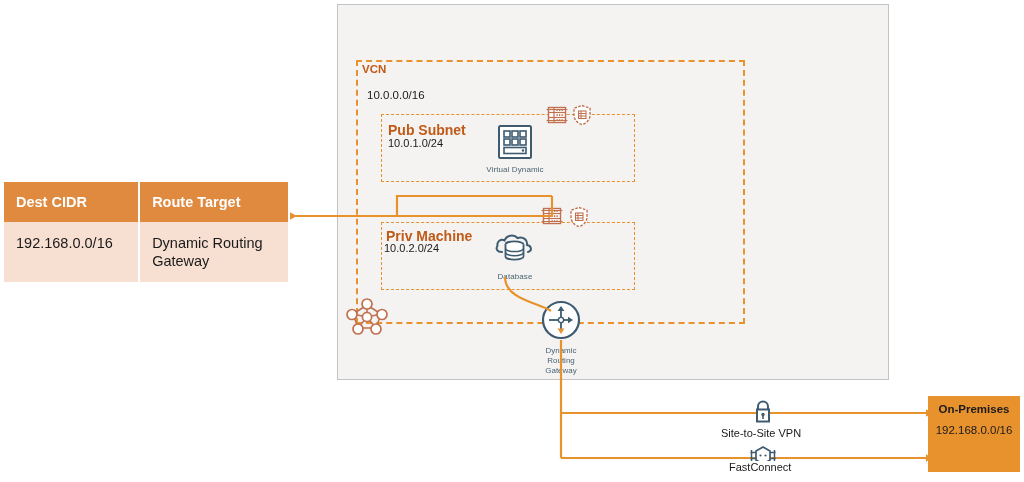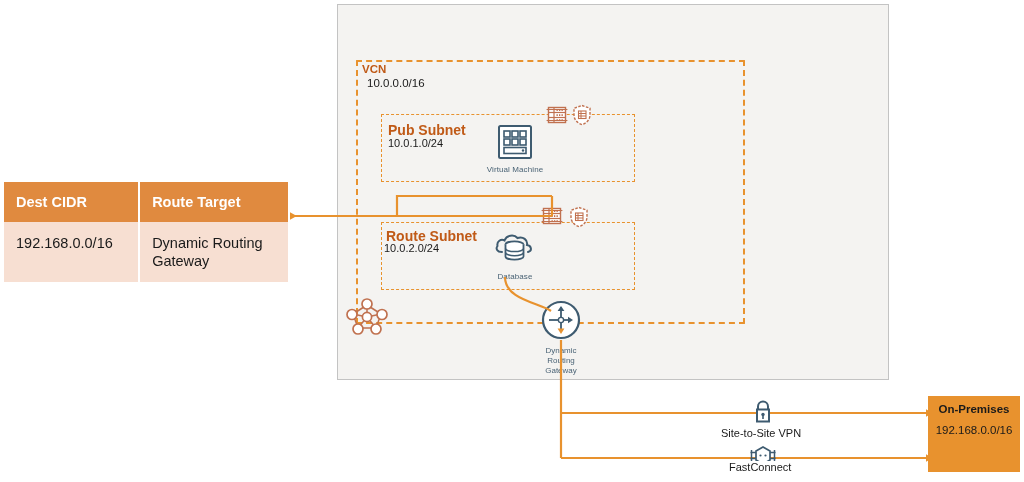--- a/index.html
+++ b/index.html
@@ -80,21 +80,21 @@
   #vcn-label {
     position: absolute;
     left: 362px; top: 62px;
     font-size: 11.5px;
     font-weight: bold;
     color: #C05A17;
     line-height: 1.35;
   }
   #vcn-cidr {
     position: absolute;
-    left: 367px; top: 76px;
+    left: 367px; top: 88px;
     font-size: 11.5px;
     color: #1a1a1a;
     line-height: 1.35;
   }
 
   
   .subnet-box {
     position: absolute;
     border: 1.6px dashed #E8922E;
   }
@@ -230,21 +230,21 @@
         <rect x="7" y="7" width="6" height="6" fill="none" stroke="#3E5B70" stroke-width="1.6"></rect>
         <rect x="15" y="7" width="6" height="6" fill="none" stroke="#3E5B70" stroke-width="1.6"></rect>
         <rect x="23" y="7" width="6" height="6" fill="none" stroke="#3E5B70" stroke-width="1.6"></rect>
         <rect x="7" y="15" width="6" height="6" fill="none" stroke="#3E5B70" stroke-width="1.6"></rect>
         <rect x="15" y="15" width="6" height="6" fill="none" stroke="#3E5B70" stroke-width="1.6"></rect>
         <rect x="23" y="15" width="6" height="6" fill="none" stroke="#3E5B70" stroke-width="1.6"></rect>
         <rect x="7" y="23.5" width="22" height="6" fill="none" stroke="#3E5B70" stroke-width="1.6"></rect>
         <circle cx="26" cy="26.5" r="1.2" fill="#3E5B70"></circle>
       </svg>
     </span>
-    <div class="icon-caption">Virtual Machine</div>
+    <div class="icon-caption">Virtual Dynamic</div>
   </div>
 
   <span id="pub-rt-icon" class="rt-icon">
     <svg width="22" height="22" viewBox="0 0 22 22">
       <rect x="2.5" y="3.5" width="17" height="15" fill="#ffffff" stroke="#C0714F" stroke-width="1.4"></rect>
       <line x1="2.5" y1="8.5" x2="19.5" y2="8.5" stroke="#C0714F" stroke-width="1.2"></line>
       <line x1="2.5" y1="13.5" x2="19.5" y2="13.5" stroke="#C0714F" stroke-width="1.2"></line>
       <line x1="8" y1="3.5" x2="8" y2="18.5" stroke="#C0714F" stroke-width="1.2"></line>
       <line x1="0.6" y1="5.5" x2="21.4" y2="5.5" stroke="#C0714F" stroke-width="1.1"></line>
       <line x1="0.6" y1="16.5" x2="21.4" y2="16.5" stroke="#C0714F" stroke-width="1.1"></line>
@@ -266,21 +266,21 @@
     <svg width="20" height="22" viewBox="0 0 20 22">
       <path d="M10 1.5 L18 4.2 V11 C18 16 14 19.4 10 20.6 C6 19.4 2 16 2 11 V4.2 Z" fill="#ffffff" stroke="#C0714F" stroke-width="1.4" stroke-dasharray="2.6 1.5"></path>
       <rect x="6.5" y="7" width="7.5" height="7.5" fill="none" stroke="#C0714F" stroke-width="1.1"></rect>
       <line x1="6.5" y1="9.5" x2="14" y2="9.5" stroke="#C0714F" stroke-width="1"></line>
       <line x1="6.5" y1="12" x2="14" y2="12" stroke="#C0714F" stroke-width="1"></line>
       <line x1="9" y1="7" x2="9" y2="14.5" stroke="#C0714F" stroke-width="1"></line>
     </svg>
   </span>
 
   <div id="priv-subnet-box" class="subnet-box"></div>
-  <div id="priv-subnet-title" class="subnet-title">Route Subnet</div>
+  <div id="priv-subnet-title" class="subnet-title">Priv Machine</div>
   <div id="priv-subnet-cidr" class="subnet-cidr">10.0.2.0/24</div>
 
   <div id="db-block" class="icon-block">
     <span>
       <svg width="44" height="36" viewBox="0 0 44 36">
         <path d="M9 21 C4 21 2.5 17.5 4.5 15 C3.5 10.5 8 7.5 11.5 9.5 C13.5 4 21 3 24.5 7 C30 5 35 9 34 14 C38.5 14.5 39.5 20 35 21" fill="none" stroke="#3E5B70" stroke-width="2" stroke-linecap="round"></path>
         <ellipse cx="21.5" cy="13.5" rx="9" ry="3.1" fill="#ffffff" stroke="#3E5B70" stroke-width="1.8"></ellipse>
         <path d="M12.5 13.5 V25.5 C12.5 27.2 16.5 28.6 21.5 28.6 C26.5 28.6 30.5 27.2 30.5 25.5 V13.5" fill="#ffffff" stroke="#3E5B70" stroke-width="1.8"></path>
         <path d="M12.5 17.5 C12.5 19.2 16.5 20.6 21.5 20.6 C26.5 20.6 30.5 19.2 30.5 17.5" fill="none" stroke="#3E5B70" stroke-width="1.5"></path>
         <path d="M12.5 21.6 C12.5 23.3 16.5 24.7 21.5 24.7 C26.5 24.7 30.5 23.3 30.5 21.6" fill="none" stroke="#3E5B70" stroke-width="1.5"></path>

